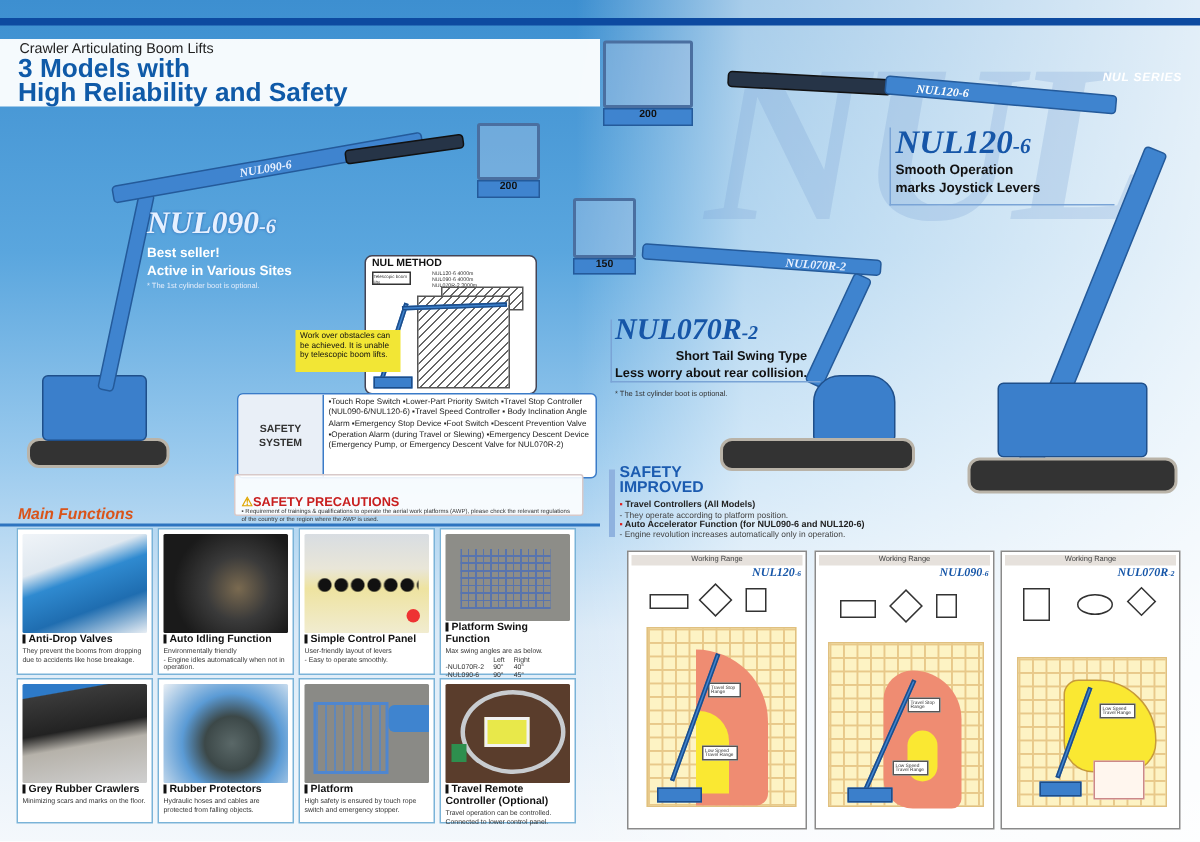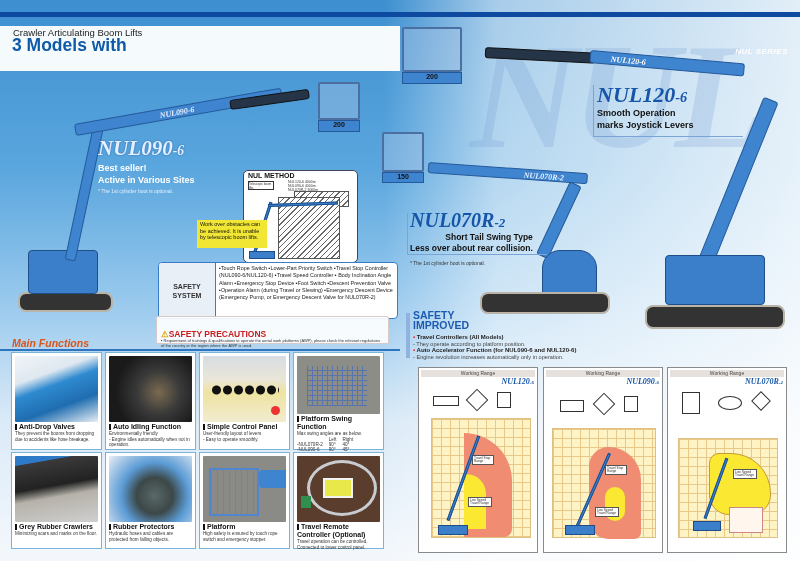--- a/index.html
+++ b/index.html
@@ -159,20 +159,21 @@
 
   <div class="watermark">NUL</div>
 
   <div class="top-rule"></div>
   <div class="series-tag">NUL SERIES</div>
 
   <div class="title-band"></div>
   <div class="subtitle">Crawler Articulating Boom Lifts</div>
   <div class="main-title">
     <div>3 Models with</div>
+    <div>High Reliability and Safety</div>
   </div>
 
   <div class="machine" style="left:0;top:0;width:400px;height:330px;">
     <div class="track" style="left:18px;top:292px;width:95px;height:20px;"></div>
     <div class="body-block" style="left:28px;top:250px;width:70px;height:44px;"></div>
     <div class="boom" style="left:70px;top:255px;width:135px;height:11px;transform:rotate(-78deg);"></div>
     <div class="boom" style="left:75px;top:124px;width:210px;height:12px;transform:rotate(-10deg);">
       <span class="boom-label" style="left:85px;top:1px;">NUL090-6</span>
     </div>
     <div class="boom dark" style="left:230px;top:100px;width:80px;height:10px;transform:rotate(-8deg);"></div>
@@ -226,21 +227,21 @@
     <div class="body-block" style="left:172px;top:130px;width:55px;height:45px;border-radius:18px 18px 4px 4px;"></div>
     <div class="track" style="left:110px;top:172px;width:130px;height:22px;"></div>
   </div>
 
   <div class="model-box-line" style="left:407px;top:213px;width:140px;height:42px;"></div>
   <div class="model-name" style="left:410px;top:209px;font-size:20px;">
     <span>NUL070R</span><span class="suffix">-2</span>
   </div>
   <div class="model-desc" style="left:410px;top:232px;font-size:8.5px;line-height:11px;font-weight:normal;text-align:right;">
     <div style="font-weight:bold;">Short Tail Swing Type</div>
-    <div style="font-weight:bold;">Less over about rear collision.</div>
+    <div style="font-weight:bold;">Less worry about rear collision.</div>
   </div>
   <div class="footnote" style="left:410px;top:260px;">* The 1st cylinder boot is optional.</div>
 
   <div class="method-box">
     <div class="method-title">NUL METHOD</div>
     <div class="method-legend">Telescopic boom lifts</div>
     <div class="method-lines">
       <div>NUL120-6   4000m</div>
       <div>NUL090-6   4000m</div>
       <div>NUL070R-2  3000m</div>

